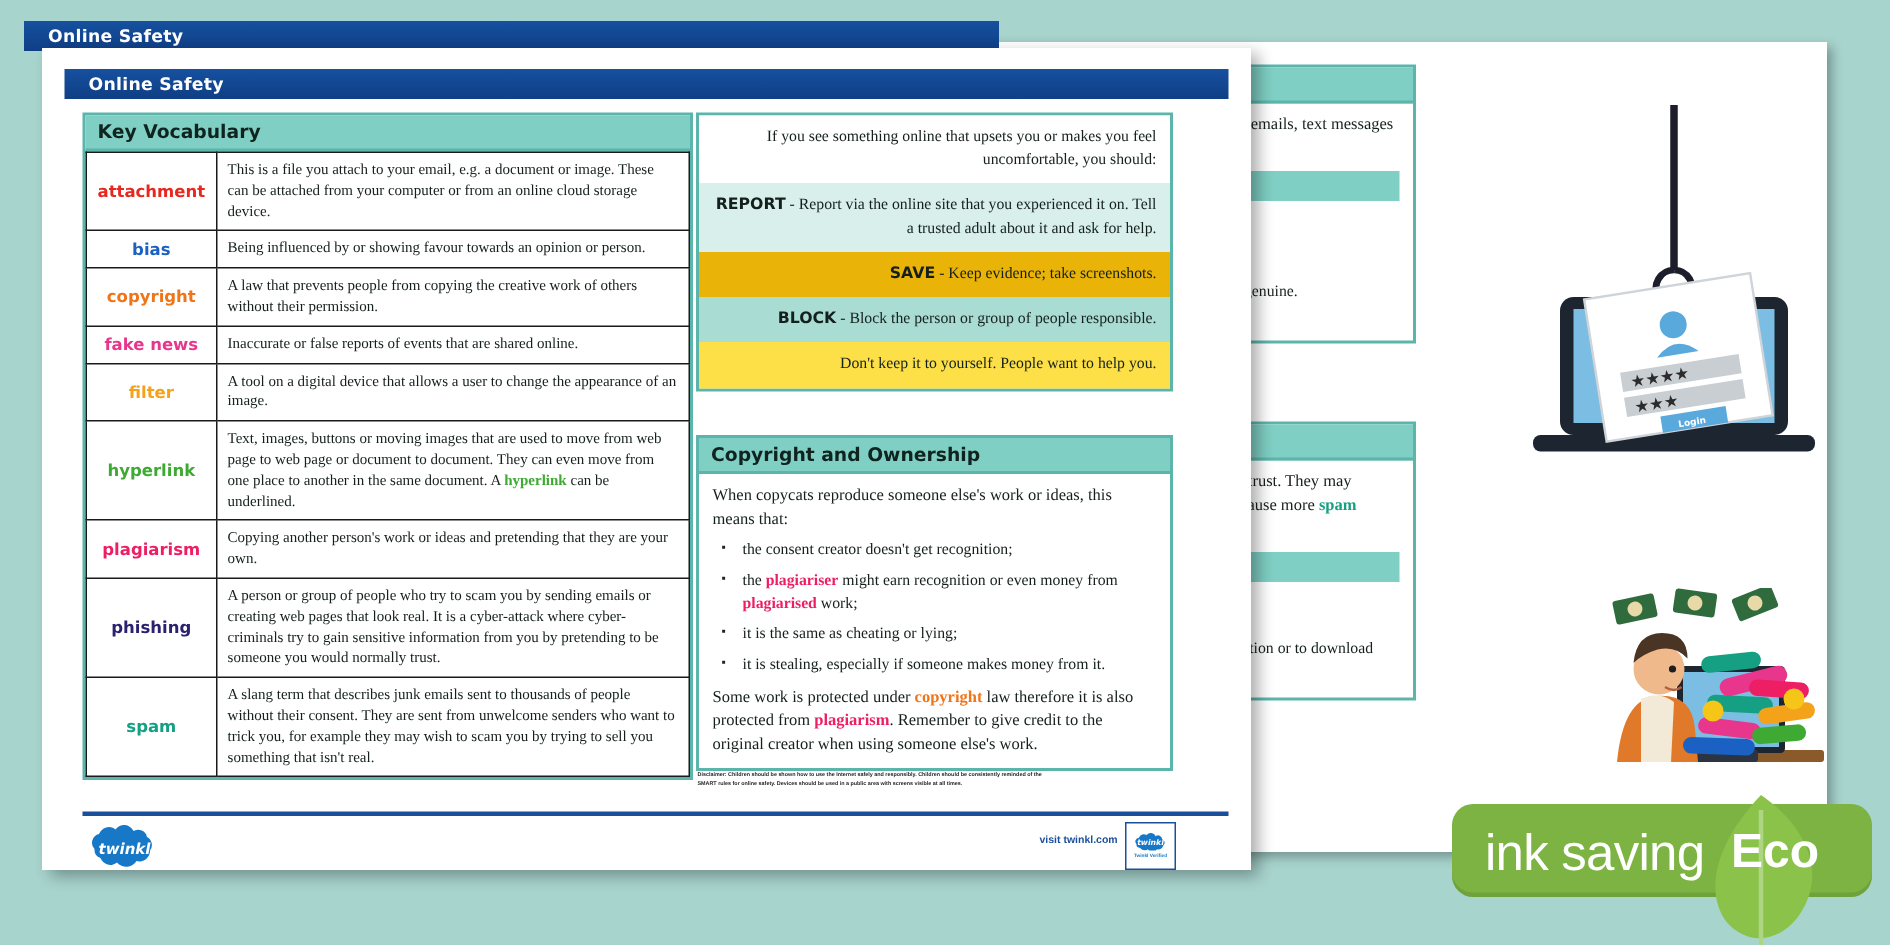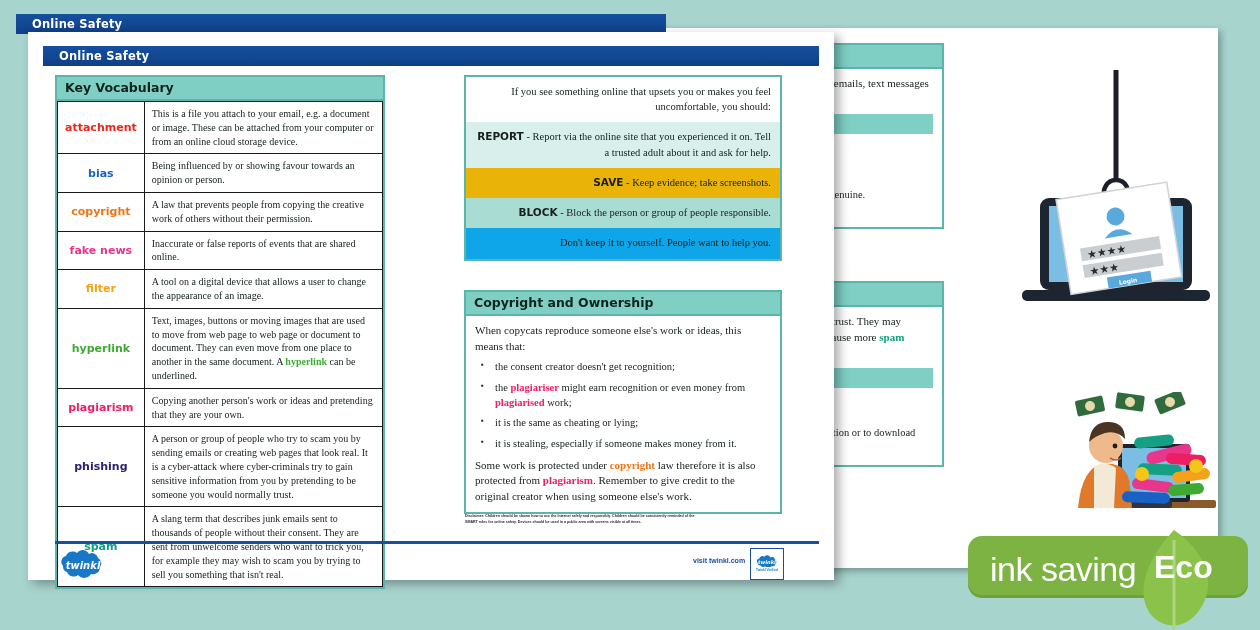--- a/index.html
+++ b/index.html
@@ -59,21 +59,21 @@
   .w-bias       { color:#1b61c4; font-weight:bold; }
   .w-copyright  { color:#f07418; font-weight:bold; }
   .w-fakenews   { color:#e8368c; font-weight:bold; }
   .w-filter     { color:#f5a21b; font-weight:bold; }
   .w-hyperlink  { color:#3faa33; font-weight:bold; }
   .w-plagiarism { color:#ed1e63; font-weight:bold; }
   .w-phishing   { color:#2b2170; font-weight:bold; }
   .w-spam       { color:#16a083; font-weight:bold; }
 
   
-  #vocab-panel { position:absolute; left:27px; top:43px; width:330px; }
+  #vocab-panel { position:absolute; left:27px; top:43px; width:407px; }
   table.vocab { width:100%; border-collapse:collapse; }
   table.vocab td {
     border:1px solid #1a1a1a;
     vertical-align:middle;
     padding:5px 7px;
   }
   table.vocab td.term {
     width:85px; text-align:center; font-weight:bold; font-size:11px;
     font-family:"DejaVu Sans", sans-serif;
   }
@@ -84,21 +84,21 @@
 
   
   #rsb-panel { position:absolute; left:436px; top:43px; width:318px; }
   .rsb-row { padding:7px 9px 8px 9px; font-size:10.5px; line-height:1.45;
              color:#15201d; font-family:"Liberation Serif", serif;text-align:right; }
   .rsb-row b { font-family:"DejaVu Sans", sans-serif; font-size:10.5px; }
   .rsb-1 { background:#ffffff; }
   .rsb-2 { background:#d8efeb; }
   .rsb-3 { background:#eab308; }
   .rsb-4 { background:#a9dcd3; }
-  .rsb-5 { background:#0ea5e9; }
+  .rsb-5 { background:#fde047; }
 
   
   #copyright-panel { position:absolute; left:436px; top:258px; width:318px; }
   .bullets { margin:6px 0 6px 4px; list-style:none; }
   .bullets li { position:relative; padding-left:16px; margin-bottom:6px;
                 font-size:10.5px; line-height:1.4; color:#15201d;
                 font-family:"Liberation Serif", serif; }
   .bullets li:before {
     content:"\25AA"; position:absolute; left:2px; top:-1px;
     font-size:8px; color:#222;

